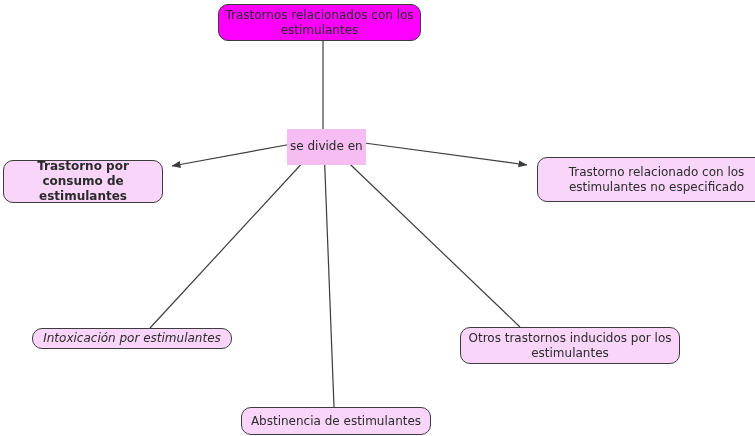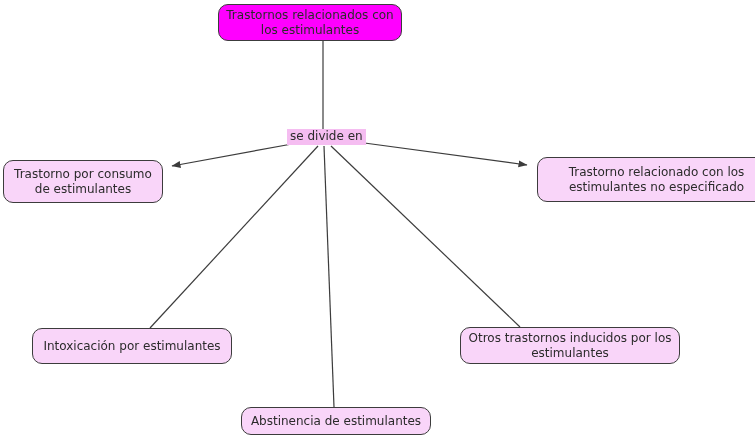--- a/index.html
+++ b/index.html
@@ -40,56 +40,56 @@
     border: 1px solid var(--border-color, #3c3c3c);
     border-radius: 10px;
     font-size: 12px;
     line-height: 1.25;
     color: var(--text-color, #2b2b2b);
     padding: 2px 6px;
   }
   .node.root {
     background: var(--root-fill, #ff00ff);
     left: 218px; top: 4px;
-    width: 184px; height: 37px;
+    width: 203px; height: 37px;
   }
   .node.consumo {
     background: var(--node-fill, #f9d5f9);
     left: 3px; top: 160px;
-    width: 160px; height: 43px;
+    width: 160px; height: 43px; font-weight: bold;
   }
   .node.no-especificado {
     background: var(--node-fill, #f9d5f9);
     left: 537px; top: 157px;
     width: 239px; height: 45px;
   }
   .node.intoxicacion {
     background: var(--node-fill, #f9d5f9);
     left: 32px; top: 328px;
-    width: 200px; height: 36px;
+    width: 200px; height: 21px; font-style: italic;
   }
   .node.abstinencia {
     background: var(--node-fill, #f9d5f9);
     left: 241px; top: 407px;
     width: 190px; height: 28px;
   }
   .node.otros {
     background: var(--node-fill, #f9d5f9);
     left: 460px; top: 327px;
     width: 220px; height: 37px;
   }
   .link-label {
     position: absolute;
     z-index: 3;
     left: 287px; top: 129px;
     background: var(--label-fill, #f5bdf1);
     color: var(--text-color, #2b2b2b);
     font-size: 12px;
     line-height: 1.3;
-    padding: 0 3px;
+    padding: 10px 3px;
     white-space: nowrap;
   }
 </style>
 </head>
 <body style="background: rgb(255, 255, 255);">
 
 <div class="canvas">
 
   <svg class="edges" viewBox="0 0 755 436" xmlns="http://www.w3.org/2000/svg">
     <defs>

